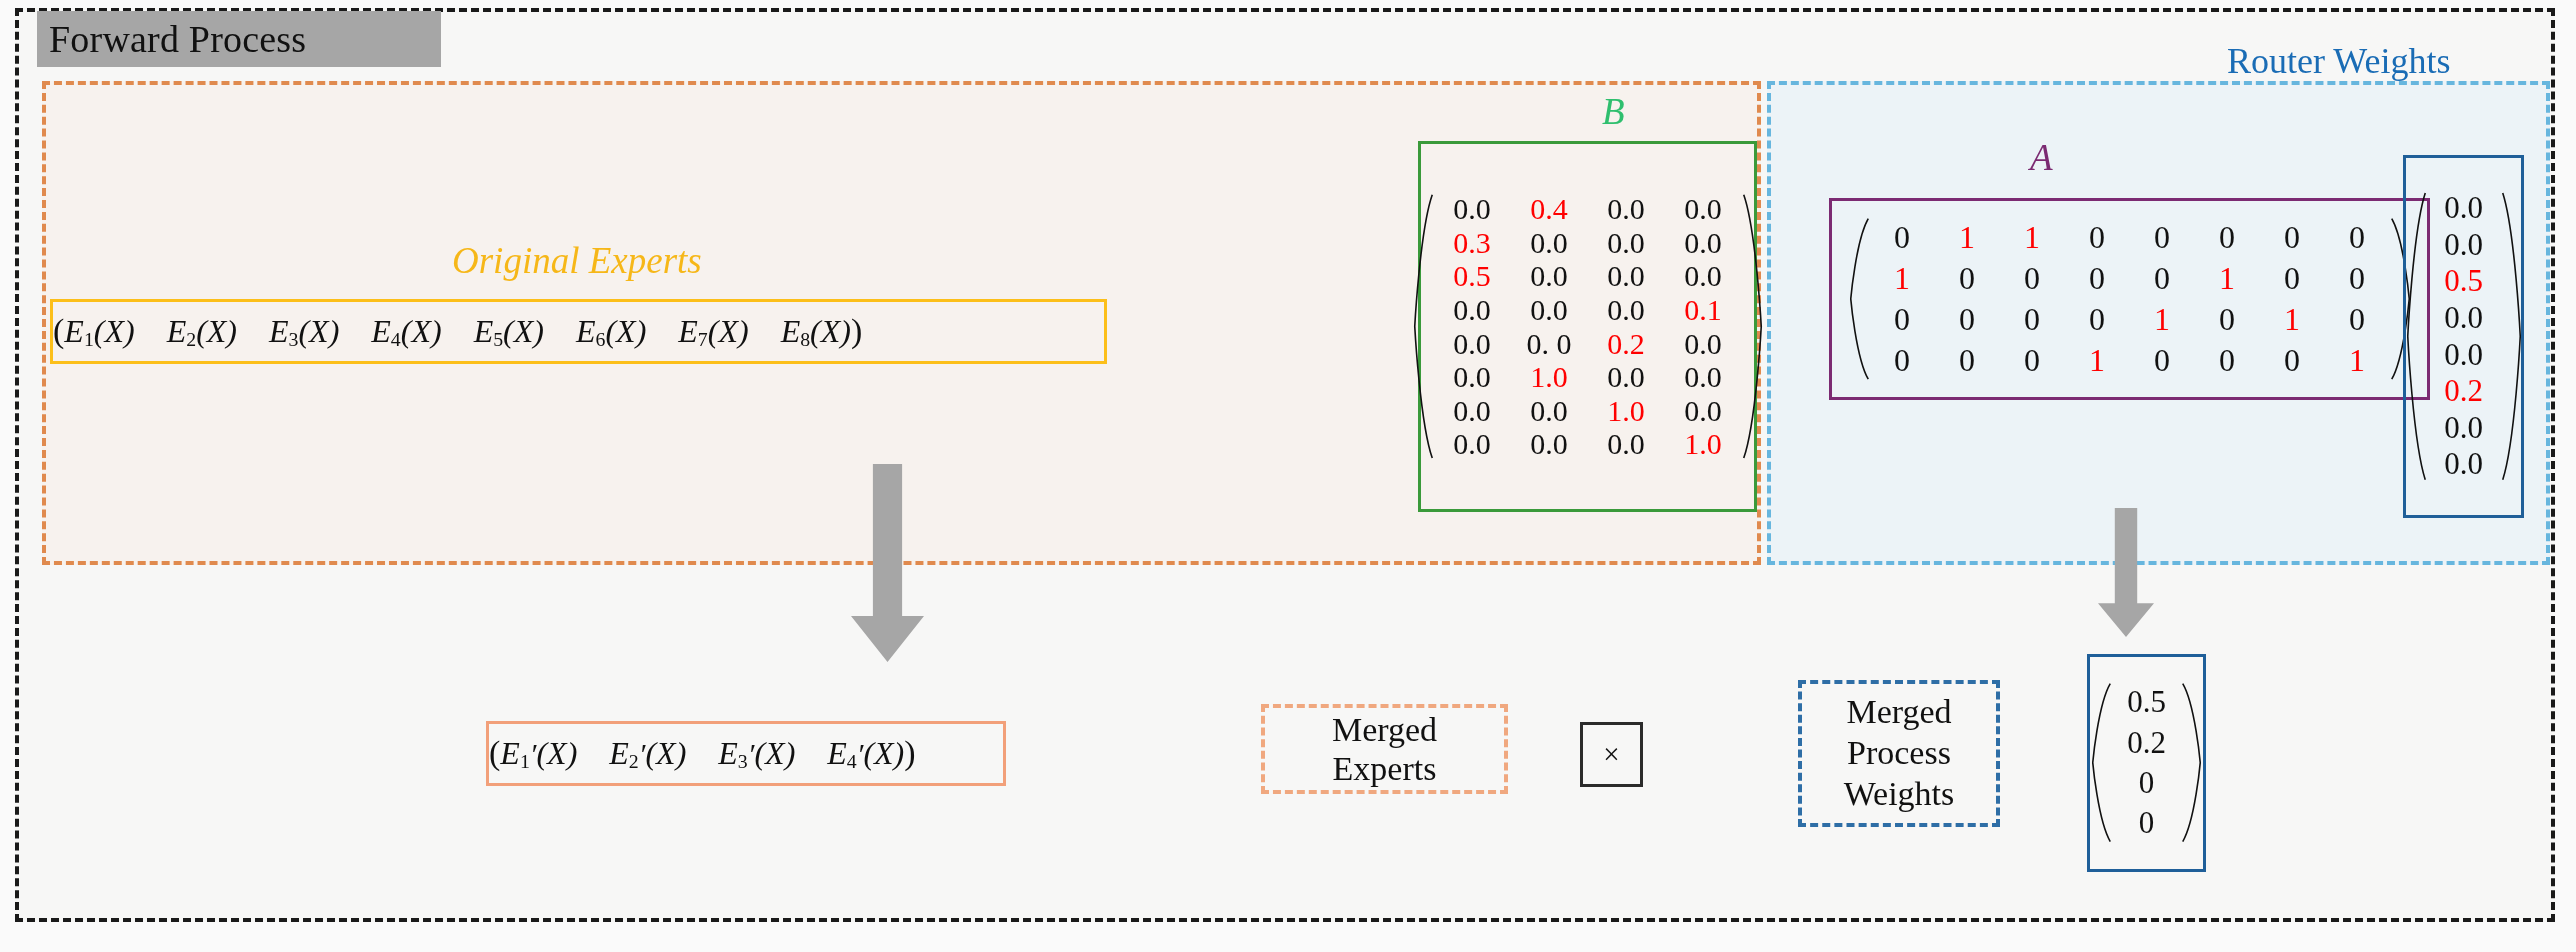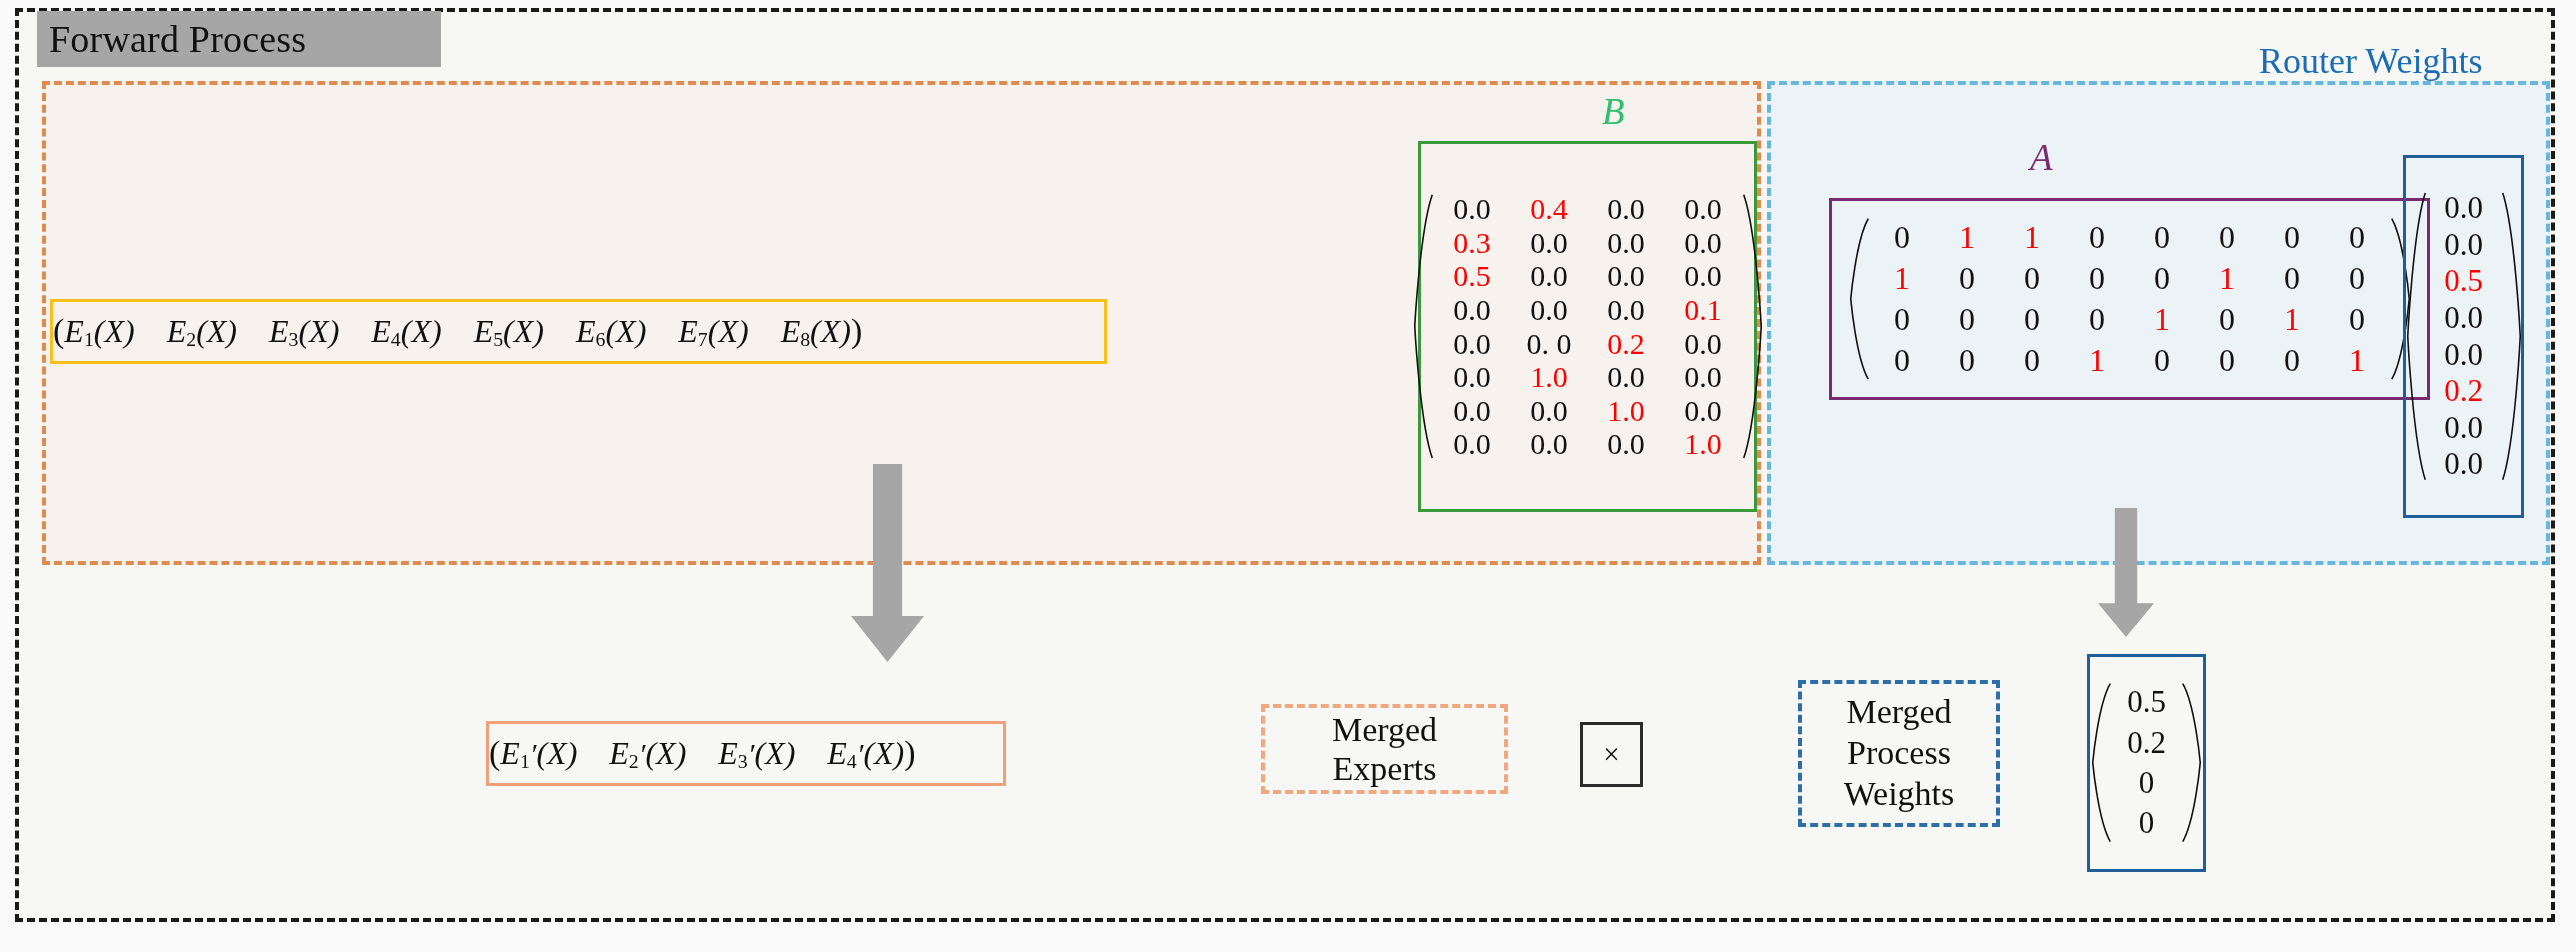--- a/index.html
+++ b/index.html
@@ -33,21 +33,21 @@
     border:4px dashed #67b6de;box-sizing:border-box;background:#ecf3f7;
   }
 
   
   .panel-label{position:absolute;white-space:nowrap;}
   #original-experts-label{
     left:452px;top:239px;font-size:37px;font-style:italic;color:#f6b718;
     font-family:"Liberation Serif", serif;
   }
   #router-weights-label{
-    left:2227px;top:40px;font-size:36px;color:#1a6cb5;margin-left:32px;
+    left:2227px;top:40px;font-size:36px;color:#1a6cb5;
   }
   #matrix-b-label{
     left:1602px;top:90px;font-size:37px;font-style:italic;color:#2fbf6e;
     font-family:"Liberation Serif", serif;
   }
   #matrix-a-label{
     left:2030px;top:136px;font-size:37px;font-style:italic;color:#7b2a72;
     font-family:"Liberation Serif", serif;
   }
 
@@ -149,20 +149,21 @@
 <div class="canvas">
 
   <div id="outer-frame"></div>
 
   <div id="title-chip">Forward Process</div>
 
   <div id="experts-panel"></div>
 
   <div id="router-panel"></div>
 
+  <div class="panel-label" id="original-experts-label">Original Experts</div>
   <div class="panel-label" id="router-weights-label">Router Weights</div>
   <div class="panel-label" id="matrix-b-label">B</div>
   <div class="panel-label" id="matrix-a-label">A</div>
 
   <div id="original-experts-box">
     <div class="expert-row" id="original-experts-row">
         <span class="expert-cell"><span class="paren">(</span><span class="tok">E<sub>1</sub></span><span class="tok">(X)</span></span>
         <span class="expert-cell"><span class="tok">E<sub>2</sub></span><span class="tok">(X)</span></span>
         <span class="expert-cell"><span class="tok">E<sub>3</sub></span><span class="tok">(X)</span></span>
         <span class="expert-cell"><span class="tok">E<sub>4</sub></span><span class="tok">(X)</span></span>

